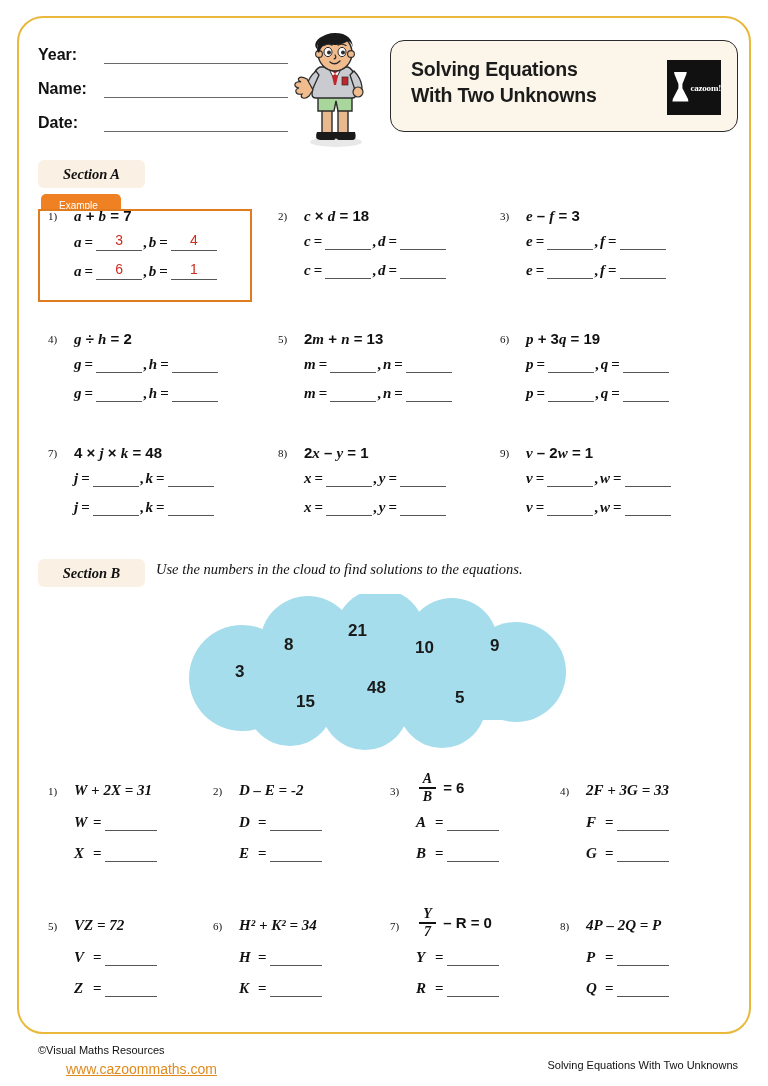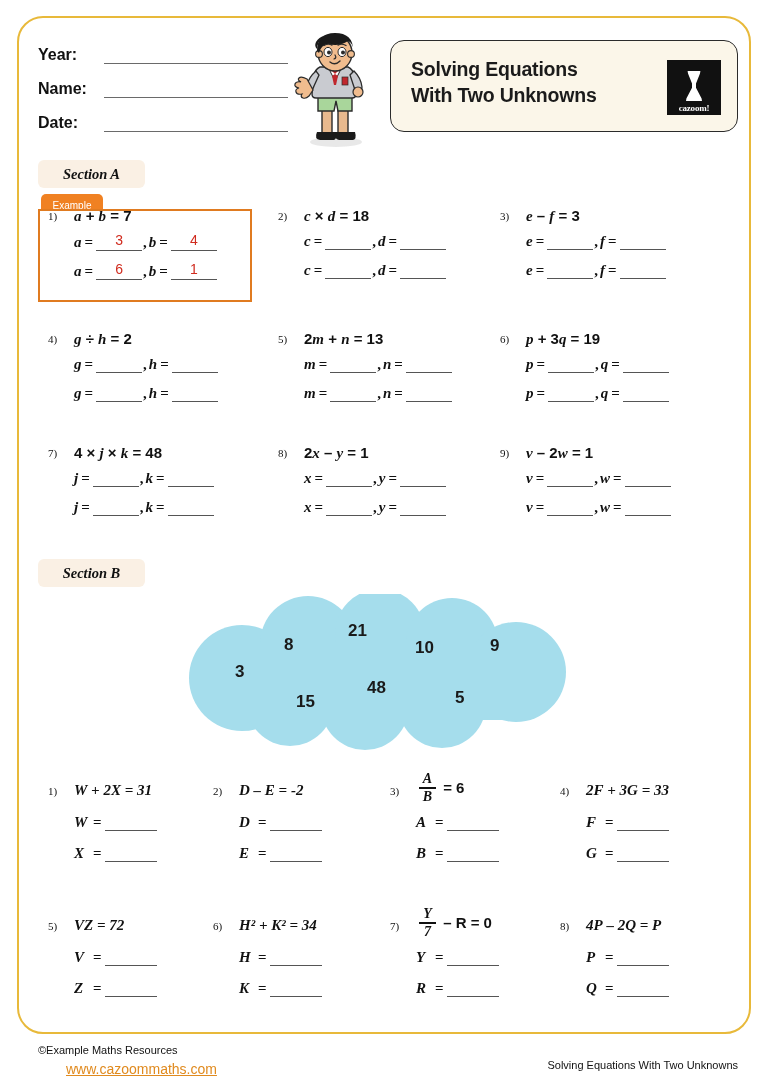--- a/index.html
+++ b/index.html
@@ -26,21 +26,21 @@
     position:absolute;left:352px;top:6px;width:348px;height:92px;
     background:#FBF6E9;border:1px solid #2b2b2b;border-radius:14px;
     box-sizing:border-box;
   }
   .title-text{
     position:absolute;left:20px;top:16px;width:230px;
     font-size:19.5px;font-weight:bold;line-height:1.32;color:#1b1b1b;
     letter-spacing:-0.2px;
   }
   .logo{position:absolute;right:16px;top:19px;width:54px;height:55px;
-        background:#111;display:flex;flex-direction:column;align-items:center;
+        background:#111;display:flex;flex-direction:row;align-items:center;
         justify-content:flex-end;padding-bottom:2px;box-sizing:border-box;margin-left:8px;}
   .logo-vase{width:20px;height:30px;background:#fff;
     clip-path:polygon(18% 0%,82% 0%,80% 8%,60% 42%,60% 56%,88% 92%,90% 100%,10% 100%,12% 92%,40% 56%,40% 42%,20% 8%);}
   .logo-text{color:#fff;font-size:9px;font-weight:bold;font-family:"Liberation Serif",serif;
              letter-spacing:-0.2px;margin-top:2px;}
 
   
   .section-bar{position:absolute;left:38px;width:700px;height:28px;}
   .section-chip{
     position:absolute;left:0;top:0;width:107px;height:28px;
@@ -78,21 +78,21 @@
   .frac .t{font-size:14px;font-weight:bold;font-style:italic;line-height:1.02;
            font-family:"Liberation Serif",serif;}
   .frac .bar{width:17px;height:1.6px;background:#111;margin:1px 0;}
   .frac .b{font-size:14px;font-weight:bold;font-style:italic;line-height:1.02;
            font-family:"Liberation Serif",serif;}
 
   
   .example-wrap{position:absolute;left:38px;top:194px;width:214px;height:108px;}
   .example-tab{position:absolute;left:3px;top:0;width:62px;height:22px;
     background:#F08122;border-radius:5px 5px 0 0;
-    display:flex;align-items:center;justify-content:center;}
+    display:flex;align-items:center;padding-left:18px;}
   .example-tab span{color:#fff;font-size:10px;font-family:"Liberation Sans",sans-serif;}
   .example-box{position:absolute;left:0;top:15px;width:214px;height:93px;
     border:2px solid #E07B20;box-sizing:border-box;background:#fff;}
 
   
   .cloud-wrap{position:absolute;left:180px;top:594px;width:400px;height:156px;}
   .cloud-num{position:absolute;font-size:17px;font-weight:bold;color:#1a1a1a;
              font-family:"Liberation Sans",sans-serif;}
 
   
@@ -392,20 +392,21 @@
         <span class="eqs">=</span>
         <span class="ans-line" style="width:46px"></span>
       </div>
     </div>
   </div>
 
 <div class="section-bar" style="top:559px;">
   <div class="section-chip">
     <span>Section B</span>
   </div>
+  <div class="section-instr">Use the numbers in the cloud to find solutions to the equations.</div>
 </div>
 
 <div class="cloud-wrap">
   <svg width="400" height="156" viewBox="0 0 400 156">
     <g fill="#A5DDEC">
       <circle cx="62" cy="84" r="53"></circle>
       <circle cx="128" cy="50" r="48"></circle>
       <circle cx="200" cy="40" r="45"></circle>
       <circle cx="272" cy="50" r="46"></circle>
       <circle cx="336" cy="78" r="50"></circle>
@@ -545,17 +546,17 @@
       <div class="ans-row" style="top:63px">
         <span class="lbl" style="display:inline-block;width:16px">Q</span>
         <span class="eqs">=</span>
         <span class="ans-line" style="width:52px"></span>
       </div>
     </div>
   </div>
 
 <div class="footer">
   <div class="foot-left">
-    <div>©Example Maths Resources</div>
+    <div>©Visual Maths Resources</div>
     <a class="foot-link" href="#">www.cazoommaths.com</a>
   </div>
   <div class="foot-right">Solving Equations With Two Unknowns</div>
 </div>
 
 </body></html>

